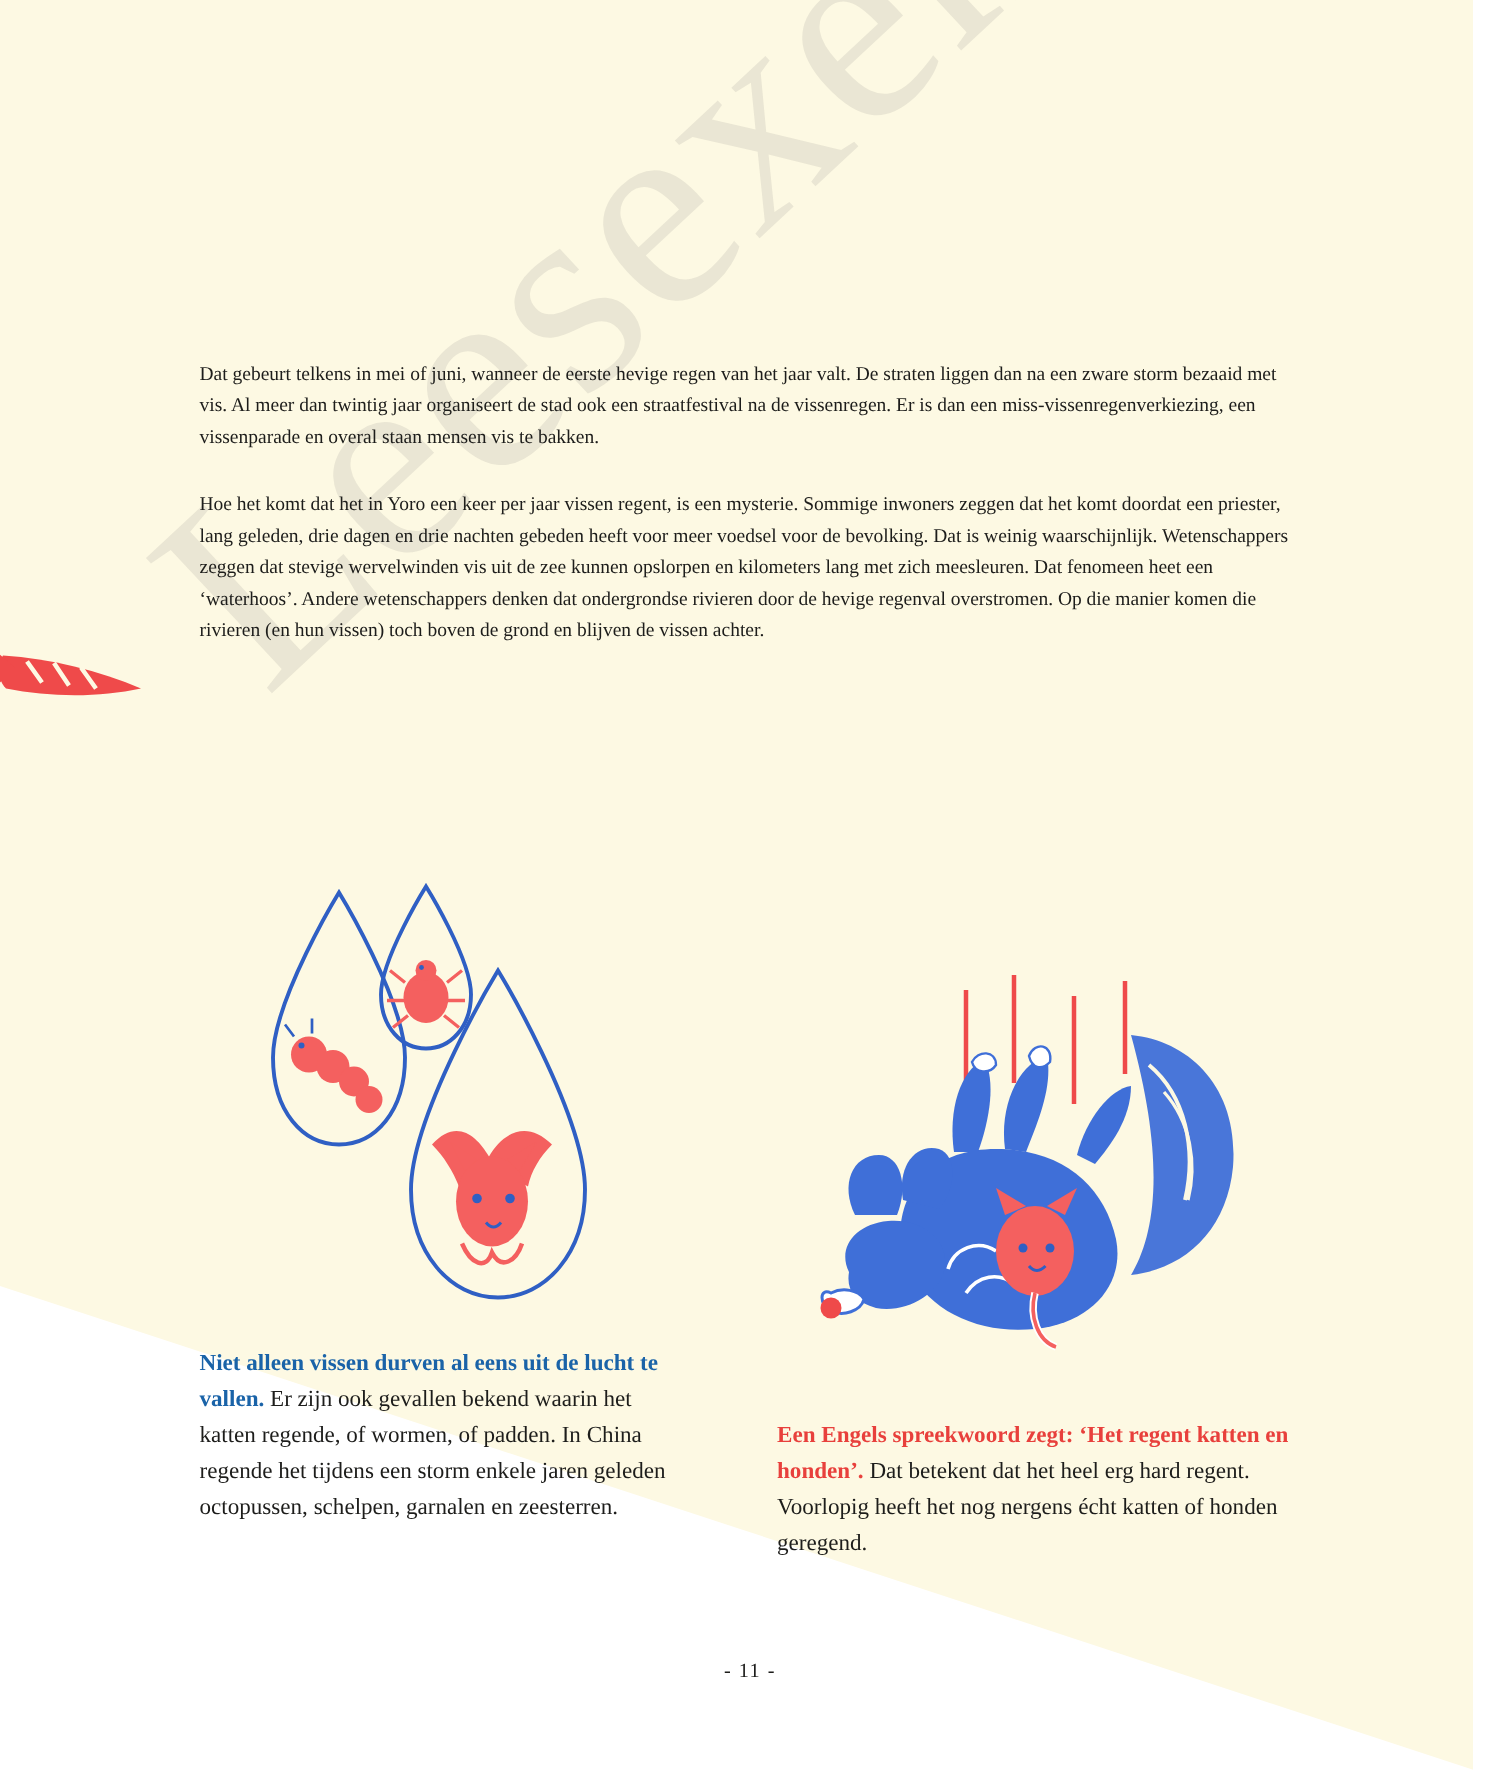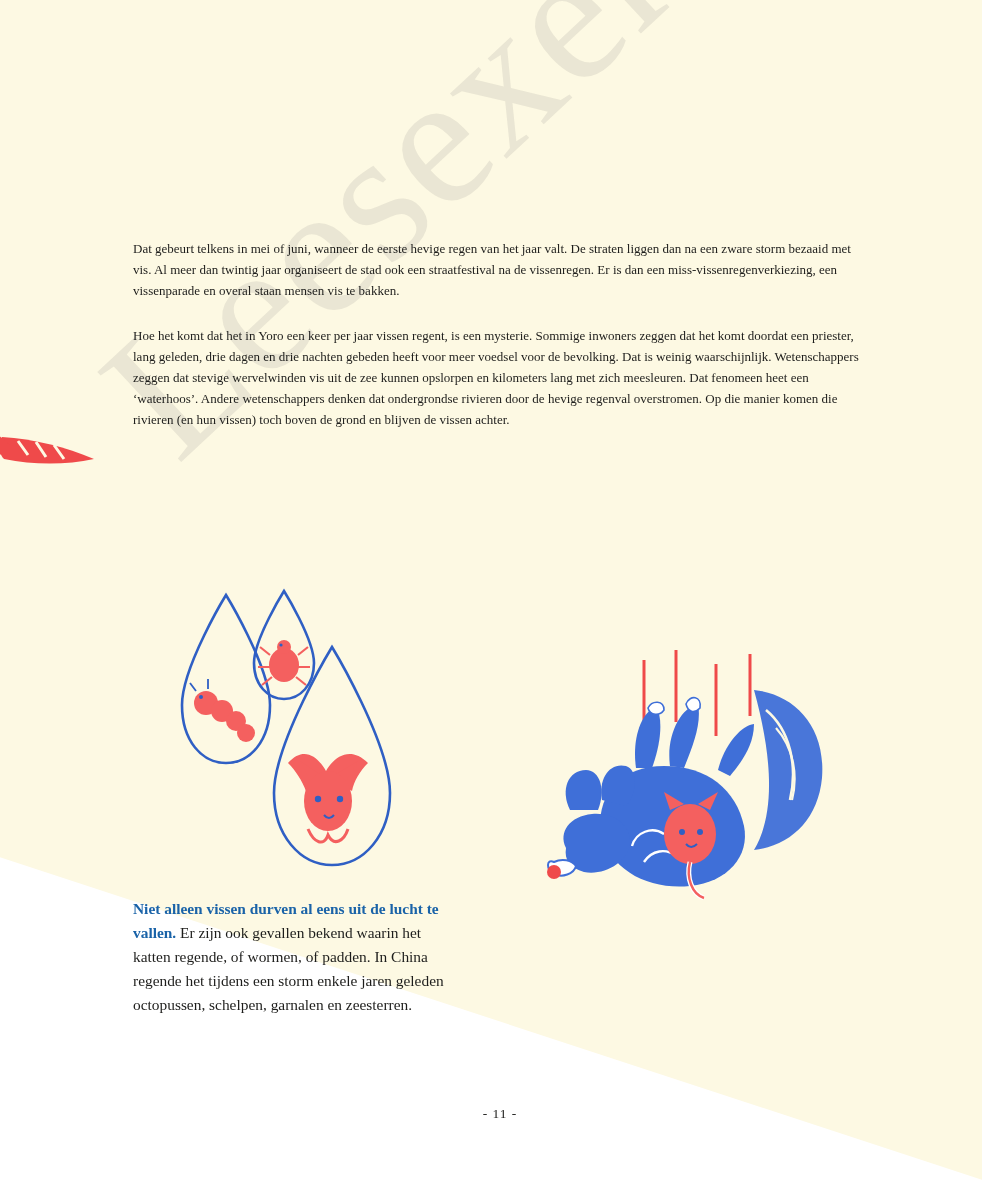--- a/index.html
+++ b/index.html
@@ -242,18 +242,21 @@
         <path d="M150 212 C146 228, 152 244, 164 248" stroke="#ffffff" stroke-width="5" fill="none"></path>
         <path d="M150 212 C146 228, 152 244, 164 248" stroke="#f4605f" stroke-width="2.4" fill="none"></path>
       </g>
     </svg>
   </div>
 
   <div class="caption" id="caption-left">
     <span class="cap-lead-blue">Niet alleen vissen durven al eens uit de lucht te vallen.</span><span> Er zijn ook gevallen bekend waarin het katten regende, of wormen, of padden. In China regende het tijdens een storm enkele jaren geleden octopussen, schelpen, garnalen en zeesterren.</span>
   </div>
 
+  <div class="caption" id="caption-right">
+    <span class="cap-lead-red">Een Engels spreekwoord zegt: ‘Het regent katten en honden’.</span><span> Dat betekent dat het heel erg hard regent. Voorlopig heeft het nog nergens écht katten of honden geregend.</span>
+  </div>
 
   <div class="page-number">
     <span>- 11 -</span>
   </div>
 
 </div>
 
 </body></html>

